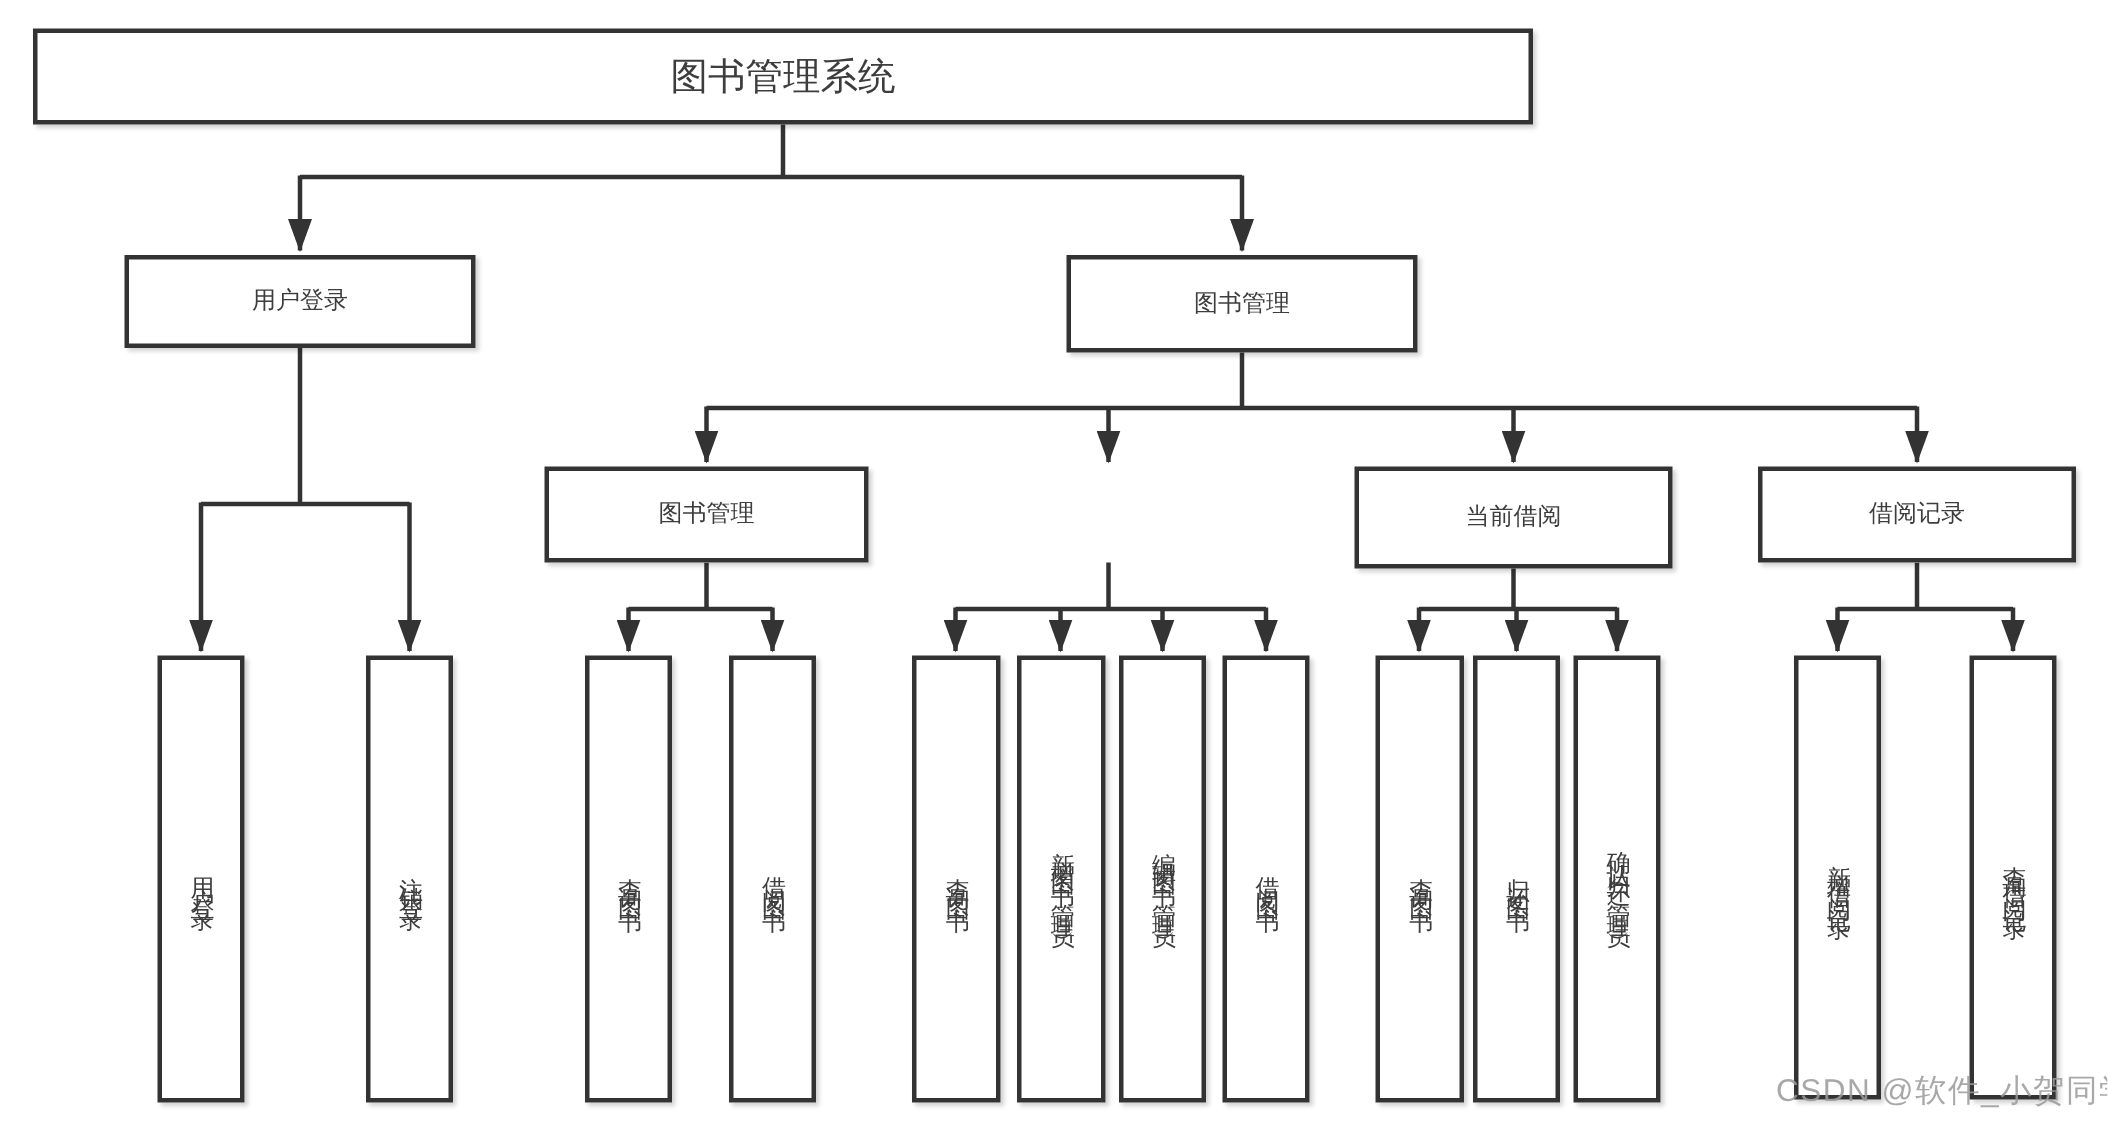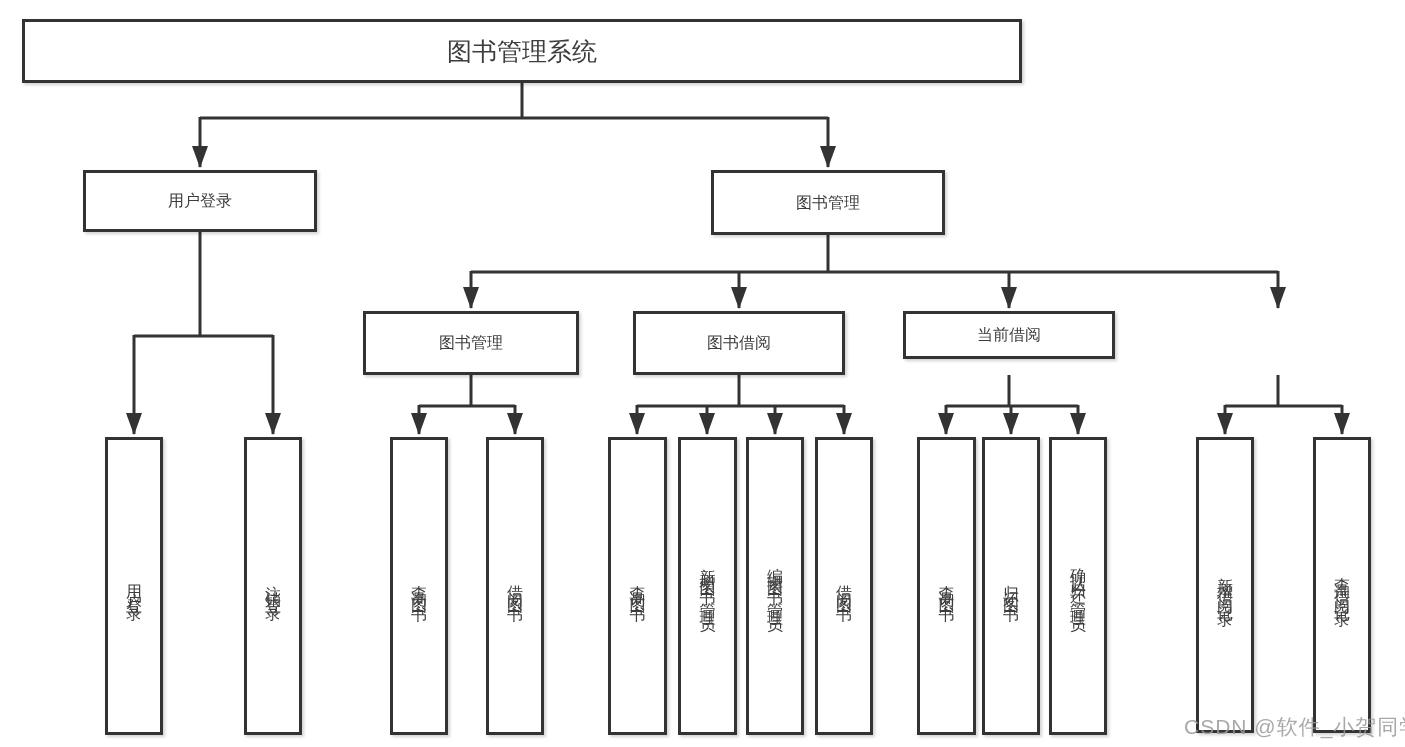--- a/index.html
+++ b/index.html
@@ -122,25 +122,25 @@
   <div class="node" style="left:83px; top:170px; width:234px; height:62px">
     <span class="lbl">用户登录</span>
   </div>
   <div class="node" style="left:711px; top:170px; width:234px; height:65px">
     <span class="lbl">图书管理</span>
   </div>
 
   <div class="node" style="left:363px; top:311px; width:216px; height:64px">
     <span class="lbl">图书管理</span>
   </div>
-  <div class="node" style="left:633px; top:311px; width:212px; height:64px">
-    <span class="lbl">图书借阅</span>
+  <div class="node" style="left:903px; top:311px; width:212px; height:68px">
+    <span class="lbl">当前借阅</span>
   </div>
-  <div class="node" style="left:903px; top:311px; width:212px; height:48px">
-    <span class="lbl">当前借阅</span>
+  <div class="node" style="left:1172px; top:311px; width:212px; height:64px">
+    <span class="lbl">借阅记录</span>
   </div>
 
   <div class="node leaf" style="left:105px; top:437px; width:58px; height:298px">
     <span class="lbl">用户登录</span>
   </div>
   <div class="node leaf" style="left:244px; top:437px; width:58px; height:298px">
     <span class="lbl">注销登录</span>
   </div>
 
   <div class="node leaf" style="left:390px; top:437px; width:58px; height:298px">

